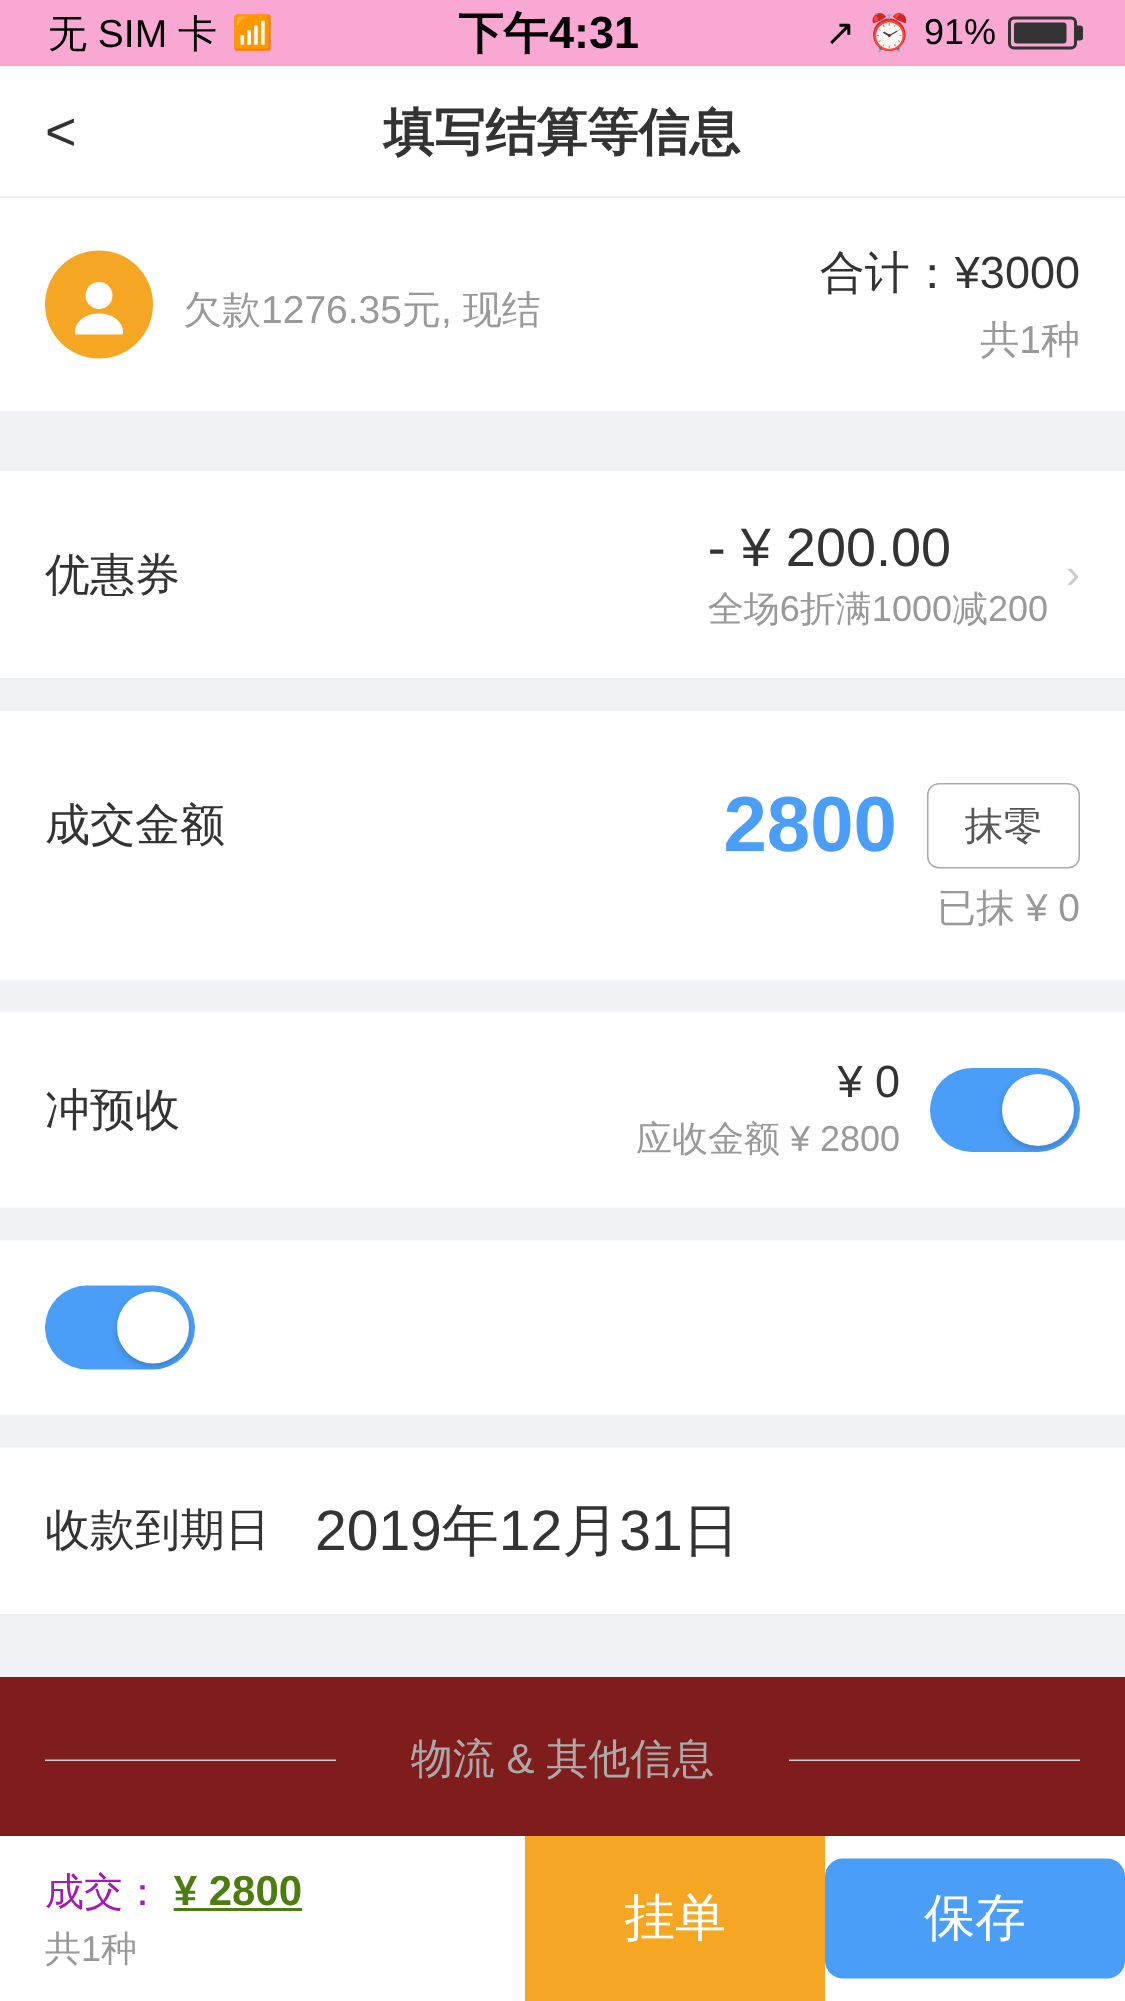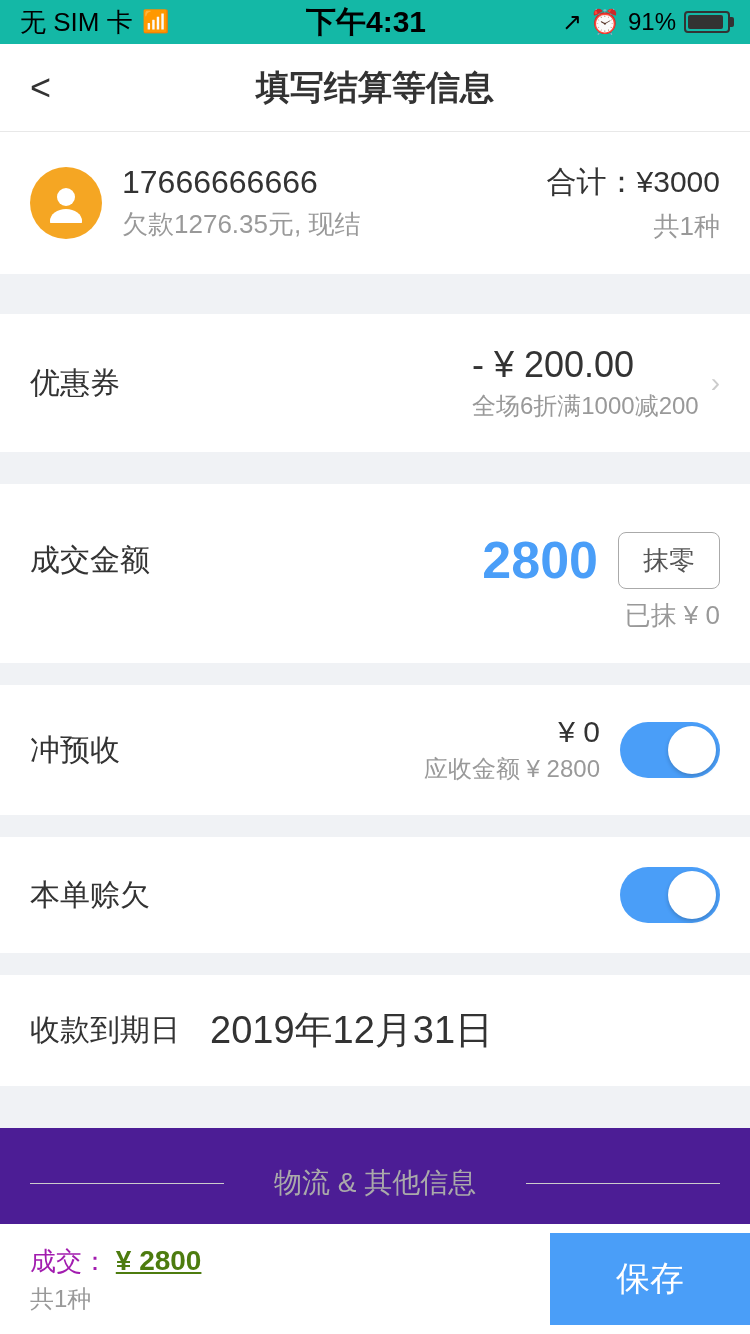--- a/index.html
+++ b/index.html
@@ -10,25 +10,25 @@
       font-family: -apple-system, "PingFang SC", "Helvetica Neue", Arial, sans-serif;
       background: #f0f2f5;
       position: relative;
       font-size: 28px;
     }
 
     
     .status-bar {
       width: 750px;
       height: 44px;
-      background: #14b8a6;
-      display: flex;
-      align-items: center;
-      justify-content: space-between;
-      padding: 0 20px;
+      background: #f9a8d4;
+      display: flex;
+      align-items: center;
+      justify-content: space-between;
+      padding: 0 32px;
       font-size: 26px;
       font-weight: 500;
     }
     .status-left { display: flex; align-items: center; gap: 10px; }
     .status-center { font-size: 30px; font-weight: 600; }
     .status-right { display: flex; align-items: center; gap: 8px; font-size: 24px; }
     .battery-icon {
       width: 46px; height: 22px;
       border: 2px solid #333;
       border-radius: 4px;
@@ -140,21 +140,21 @@
       background: #f0f2f5;
     }
 
     
     .coupon-row {
       background: #fff;
       padding: 30px;
       display: flex;
       align-items: center;
       justify-content: space-between;
-      margin-bottom: 12px;
+      margin-bottom: 2px;
     }
     .coupon-label {
       font-size: 30px;
       color: #333;
     }
     .coupon-right {
       display: flex;
       align-items: center;
       gap: 12px;
     }
@@ -309,21 +309,21 @@
       font-size: 30px;
       color: #333;
     }
     .duedate-value {
       font-size: 38px;
       color: #333;
     }
 
     
     .logistics-section {
-      background: #4c1d95;
+      background: #7f1d1d;
       padding: 20px 0;
       margin-top: 20px;
       text-align: center;
     }
     .logistics-header {
       display: flex;
       align-items: center;
       justify-content: center;
       gap: 20px;
       padding: 16px 0;
@@ -399,29 +399,30 @@
       display: flex;
       align-items: center;
       justify-content: center;
       font-size: 34px;
       color: #fff;
       font-weight: 500;
       cursor: pointer;
     }
     .btn-save {
       width: 200px;
-      height: 92px;
+      height: 80px;
       background: #4a9ef8;
       display: flex;
       align-items: center;
       justify-content: center;
       font-size: 34px;
       color: #fff;
       font-weight: 500;
       cursor: pointer;
+      border-radius: 12px;
     }
 
     
     .wifi-icon { font-size: 22px; }
   </style>
 </head>
 <body>
 
 <div class="status-bar">
   <div class="status-left">
@@ -448,21 +449,20 @@
 
   <div class="customer-card">
     <div class="customer-left">
       <div class="avatar">
         <svg width="40" height="40" viewBox="0 0 40 40">
           <circle cx="20" cy="14" r="9" fill="white"></circle>
           <ellipse cx="20" cy="38" rx="16" ry="12" fill="white"></ellipse>
         </svg>
       </div>
       <div class="customer-info">
-        <div class="phone">17666666666</div>
         <div class="debt">欠款1276.35元, 现结</div>
       </div>
     </div>
     <div class="customer-right">
       <div class="total-amount">合计：¥3000</div>
       <div class="total-count">共1种</div>
     </div>
   </div>
 
   <div class="divider"></div>
@@ -502,21 +502,20 @@
       </div>
       <div class="toggle">
         <div class="toggle-knob"></div>
       </div>
     </div>
   </div>
 
   <div class="section-divider"></div>
 
   <div class="debt-section">
-    <span class="debt-label">本单赊欠</span>
     <div class="toggle">
       <div class="toggle-knob"></div>
     </div>
   </div>
 
   <div class="gray-section"></div>
 
   <div class="duedate-section">
     <div class="duedate-row">
       <span class="duedate-label">收款到期日</span>
@@ -543,14 +542,15 @@
 </div>
 
 <div class="bottom-bar">
   <div class="bottom-info">
     <div>
       <span class="bottom-deal-label">成交：</span>
       <span class="bottom-amount">¥ 2800</span>
     </div>
     <div class="bottom-count">共1种</div>
   </div>
+  <div class="btn-pending">挂单</div>
   <div class="btn-save">保存</div>
 </div>
 
 </body></html>

